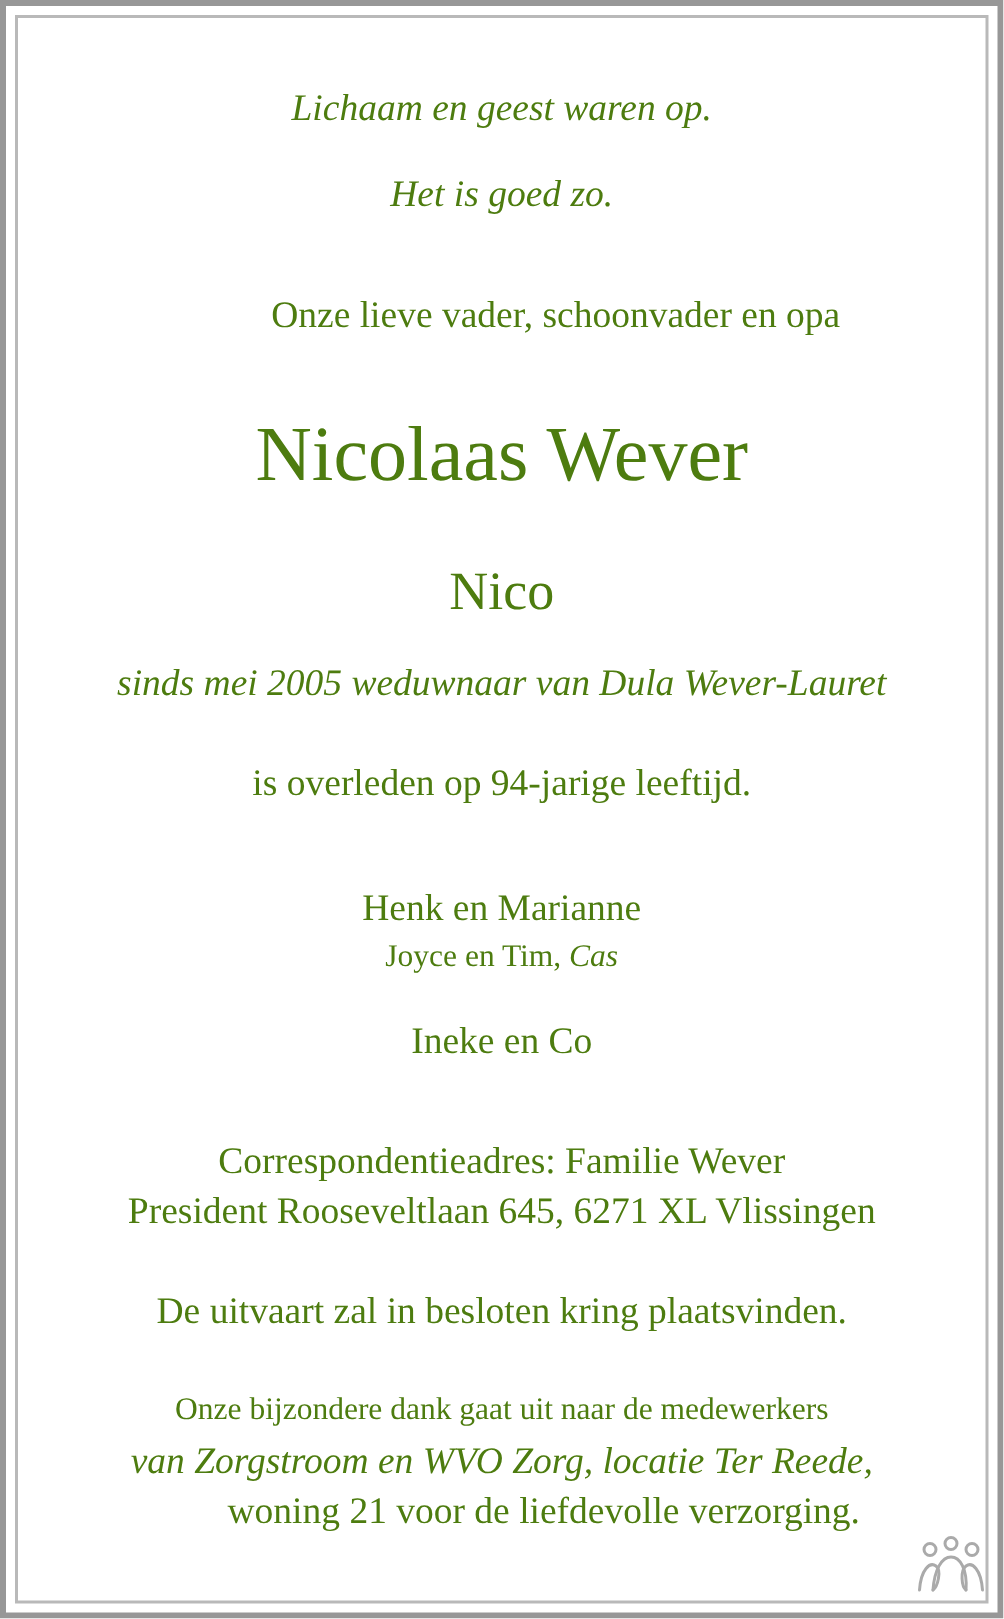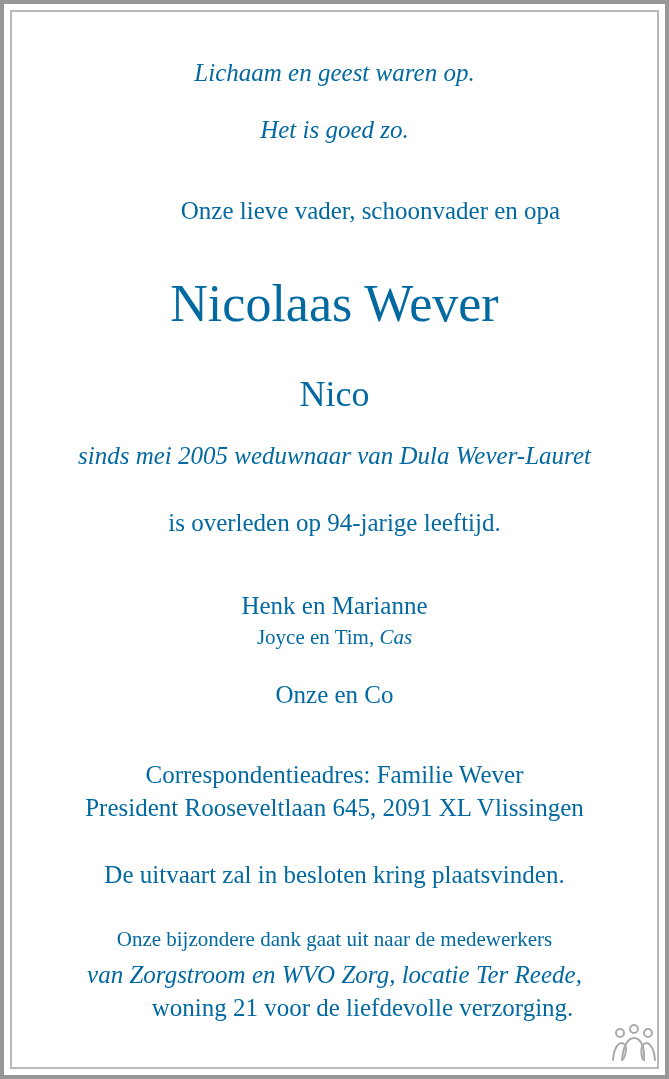--- a/index.html
+++ b/index.html
@@ -8,21 +8,21 @@
       position: absolute; left: 0; top: 0; width: 669px; height: 1079px;
       box-sizing: border-box; border: 4px solid #979797; background: #ffffff;
     }
     .frame-inner {
       position: absolute; left: 6px; top: 6px; right: 6px; bottom: 6px;
       border: 2px solid #b9b9b9; background: #ffffff;
     }
     .line {
       position: absolute; left: 0; width: 669px; text-align: center;
       font-family: "Liberation Serif", "DejaVu Serif", serif;
-      color: #0369a1; white-space: nowrap; line-height: 1;
+      color: #4d7c0f; white-space: nowrap; line-height: 1;
     }
     .italic { font-style: italic; }
     .icon-wrap { position: absolute; left: 610px; top: 1024px; width: 48px; height: 40px; }
   </style>
 </head>
 <body>
 
 <div class="frame-outer">
   <div class="frame-inner"></div>
 </div>
@@ -33,24 +33,24 @@
 <div class="line" style="top:198px; font-size:25px;padding-left:36px;">Onze lieve vader, schoonvader en opa</div>
 
 <div class="line" style="top:278px; font-size:52px;">Nicolaas Wever</div>
 <div class="line" style="top:366px; font-size:36px;margin-top:10px;">Nico</div>
 
 <div class="line italic" style="top:443px; font-size:25px;">sinds mei 2005 weduwnaar van Dula Wever-Lauret</div>
 <div class="line" style="top:510px; font-size:25px;">is overleden op 94-jarige leeftijd.</div>
 
 <div class="line" style="top:593px; font-size:25px;">Henk en Marianne</div>
 <div class="line" style="top:627px; font-size:21px;"><span>Joyce en Tim, </span><span class="italic">Cas</span></div>
-<div class="line" style="top:682px; font-size:25px;">Onze en Co</div>
+<div class="line" style="top:682px; font-size:25px;">Ineke en Co</div>
 
 <div class="line" style="top:762px; font-size:25px;">Correspondentieadres: Familie Wever</div>
-<div class="line" style="top:795px; font-size:25px;">President Rooseveltlaan 645, 2091 XL  Vlissingen</div>
+<div class="line" style="top:795px; font-size:25px;">President Rooseveltlaan 645, 6271 XL  Vlissingen</div>
 
 <div class="line" style="top:862px; font-size:25px;">De uitvaart zal in besloten kring plaatsvinden.</div>
 
 <div class="line" style="top:929px; font-size:21px;">Onze bijzondere dank gaat uit naar de medewerkers</div>
 <div class="line" style="top:962px; font-size:25px;font-style:italic;">van Zorgstroom en WVO Zorg, locatie Ter Reede,</div>
 <div class="line" style="top:995px; font-size:25px;padding-left:28px;">woning 21 voor de liefdevolle verzorging.</div>
 
 <div class="icon-wrap">
   <svg width="48" height="40" viewBox="0 0 48 40" fill="none" stroke="#aaaaaa" stroke-width="2" stroke-linecap="round">
     <circle cx="10" cy="9" r="4"></circle>

